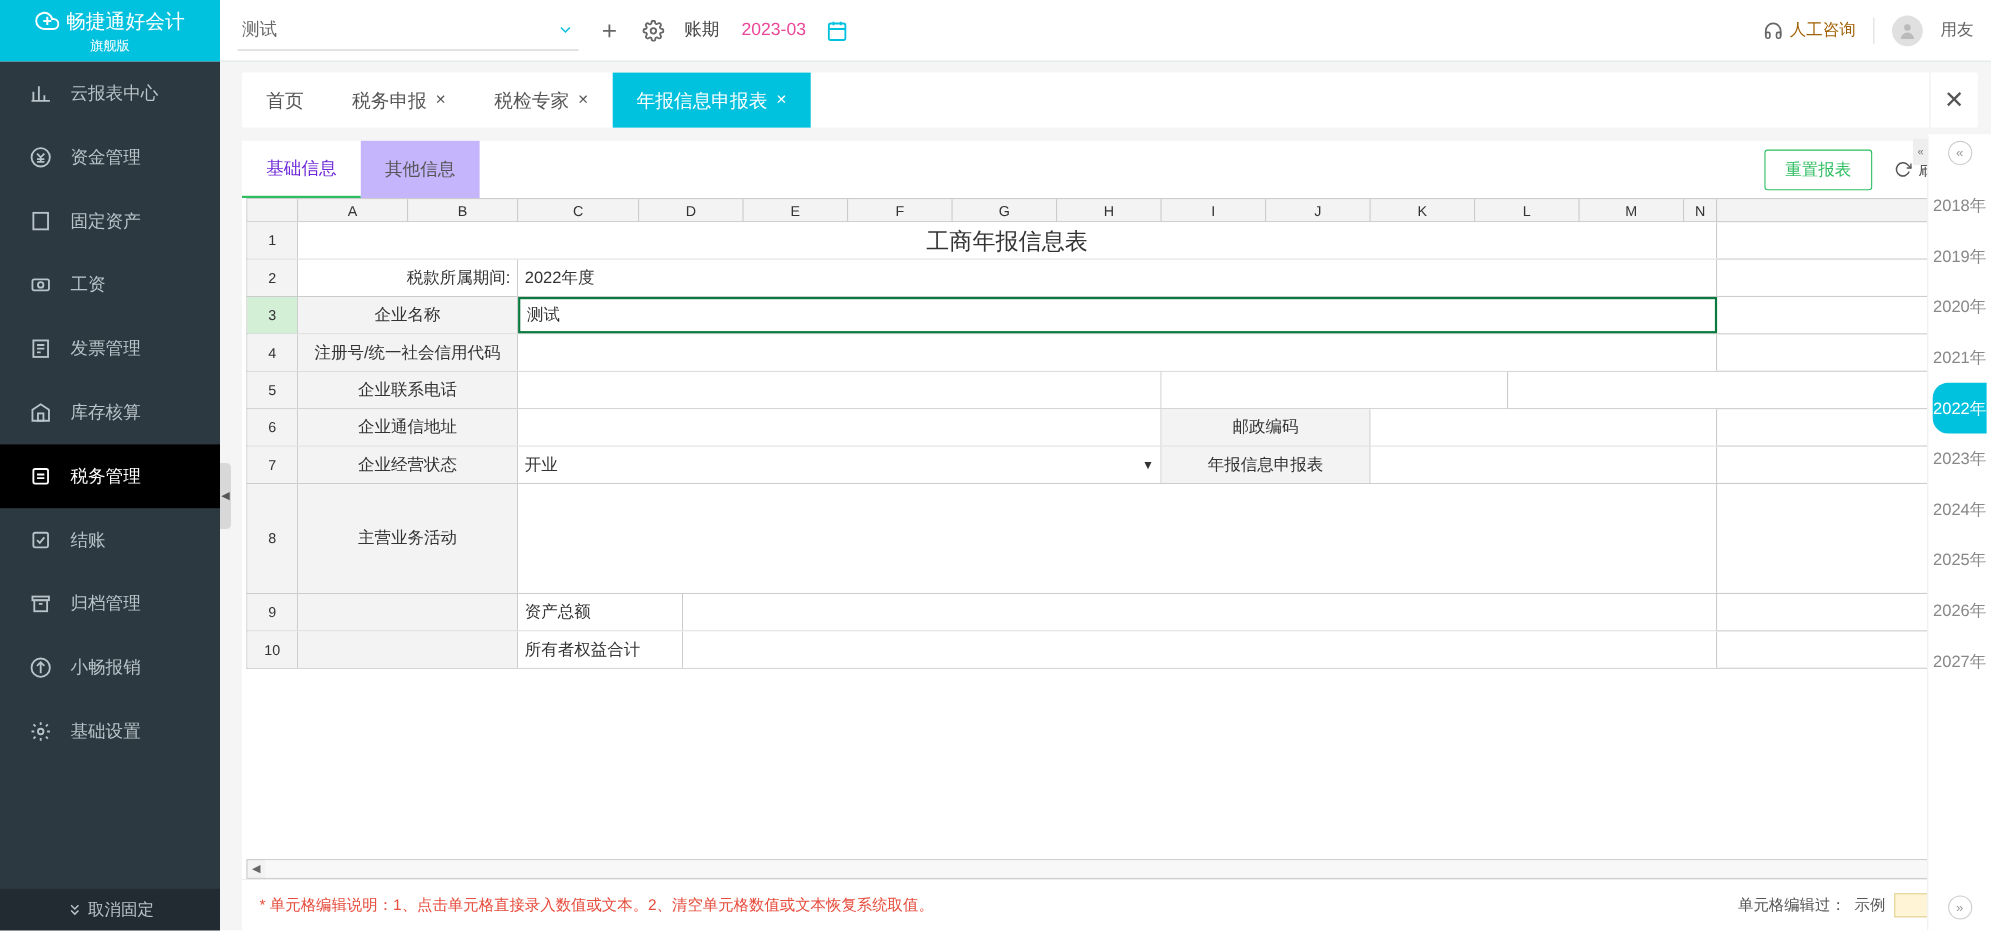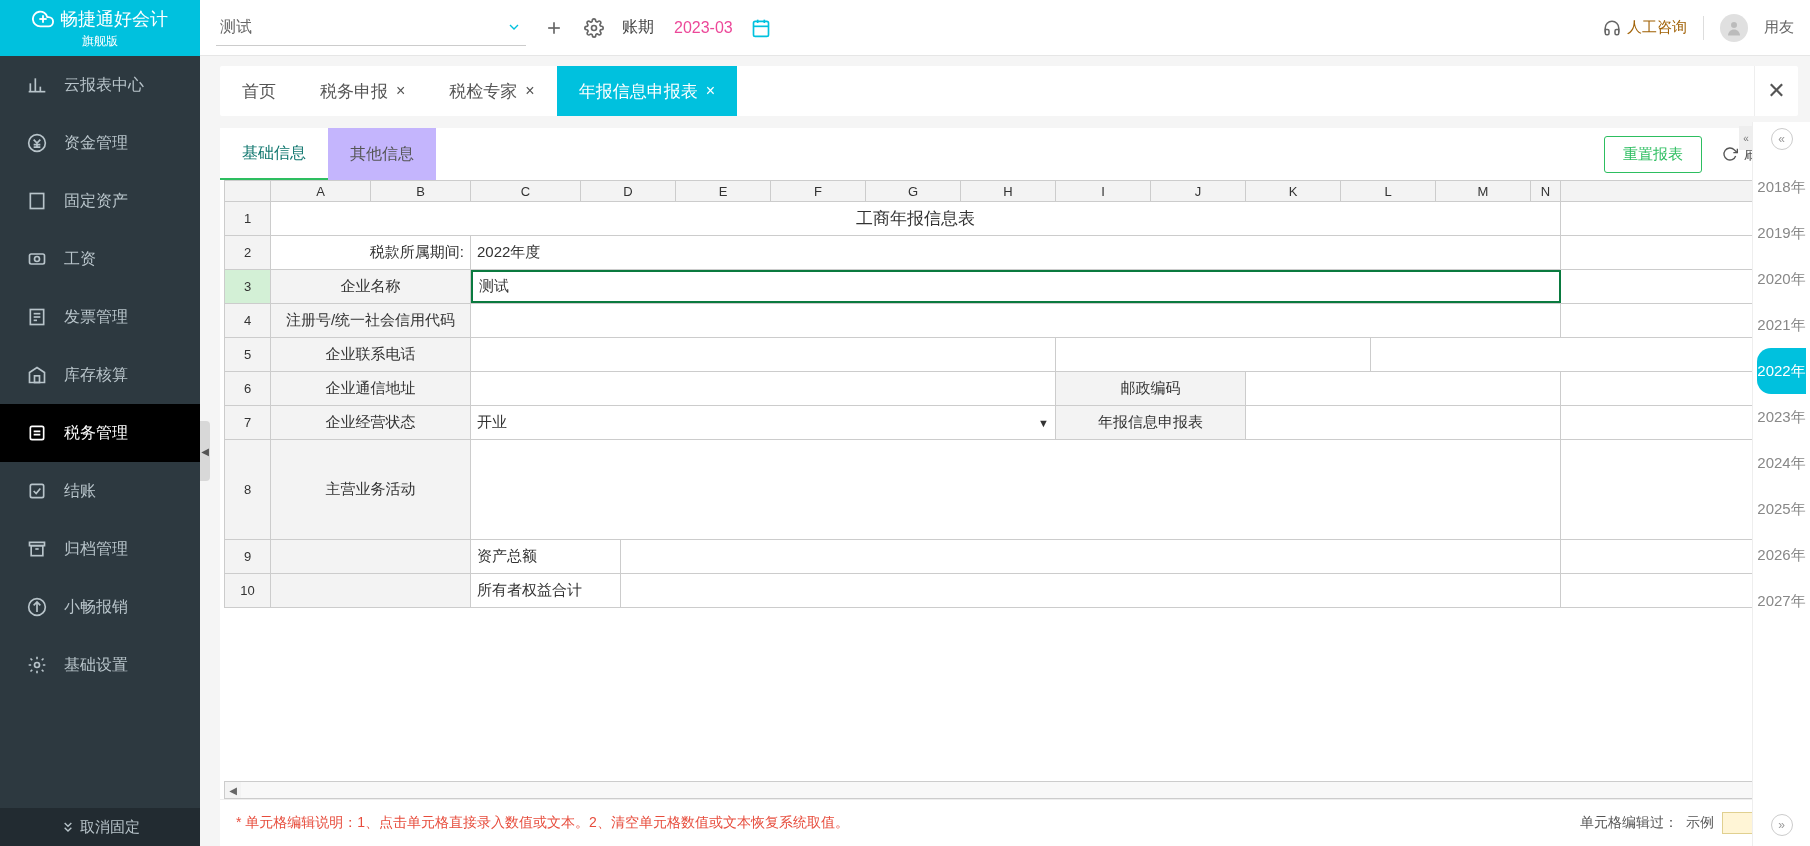--- a/index.html
+++ b/index.html
@@ -39,21 +39,21 @@
   .tabs-bar { height: 50px; background: #fff; display: flex; align-items: center; position: relative; border-radius: 2px; }
   .tab { padding: 0 22px; height: 50px; display: flex; align-items: center; gap: 8px; font-size: 17px; color: #555; cursor: pointer; }
   .tab.active { background: #00c1de; color: #fff; }
   .tab-close { font-size: 16px; cursor: pointer; }
   .tabs-close-all { position: absolute; right: 0; top: 0; width: 44px; height: 50px; display: flex; align-items: center; justify-content: center; font-size: 22px; color: #555; cursor: pointer; border-left: 1px solid #eee; }
 
   .content { flex: 1; background: #fff; margin-top: 12px; display: flex; flex-direction: column; }
   .content-header { height: 52px; display: flex; align-items: center; justify-content: space-between; padding: 0 24px 0 0; }
   .sub-tabs { display: flex; height: 52px; }
   .sub-tab { padding: 0 22px; display: flex; align-items: center; font-size: 16px; cursor: pointer; color: #555; }
-  .sub-tab.active { color: #0f766e; border-bottom: 2px solid #2dbe60; }
+  .sub-tab.active { color: #6d28d9; border-bottom: 2px solid #2dbe60; }
   .sub-tab.inactive { background: #c4b5fd; }
   .content-actions { display: flex; align-items: center; gap: 20px; }
   .btn-reset { border: 1px solid #2dbe60; color: #2dbe60; background: #fff; padding: 8px 18px; border-radius: 3px; font-size: 15px; cursor: pointer; }
   .btn-refresh { display: flex; align-items: center; gap: 6px; color: #555; font-size: 15px; cursor: pointer; }
 
   
   .sheet-area { flex: 1; display: flex; flex-direction: column; padding: 0 8px 0 4px; position: relative; }
   .sheet-wrapper { display: flex; flex: 1; }
   .sheet-main { flex: 1; }
   .col-headers { display: flex; height: 22px; background: #f3f3f3; border: 1px solid #ccc; }
@@ -341,21 +341,21 @@
                 <div class="col-h" style="width: 95px;">I</div>
                 <div class="col-h" style="width: 95px;">J</div>
                 <div class="col-h" style="width: 95px;">K</div>
                 <div class="col-h" style="width: 95px;">L</div>
                 <div class="col-h" style="width: 95px;">M</div>
                 <div class="col-h" style="width: 30px;">N</div>
               </div>
             <div class="rows" id="sheet-rows">
                 <div class="row" style="height: 34px;">
                   <div class="row-h">1</div>
-                  <div class="cell" style="width: 1290px; justify-content: center; font-size: 17px;">工商年报信息表</div>
+                  <div class="cell" style="width: 1290px; justify-content: center; font-size: 21px;">工商年报信息表</div>
                 </div>
                 <div class="row" style="height: 34px;">
                   <div class="row-h">2</div>
                   <div class="cell" style="width: 200px; justify-content: flex-end;">税款所属期间:</div>
                   <div class="cell" style="width: 1090px;">2022年度</div>
                 </div>
                 <div class="row" style="height: 34px;">
                   <div class="row-h selected">3</div>
                   <div class="cell label" style="width: 200px;">企业名称</div>
                   <div class="cell selected-row" style="width: 1090px;">测试</div>

